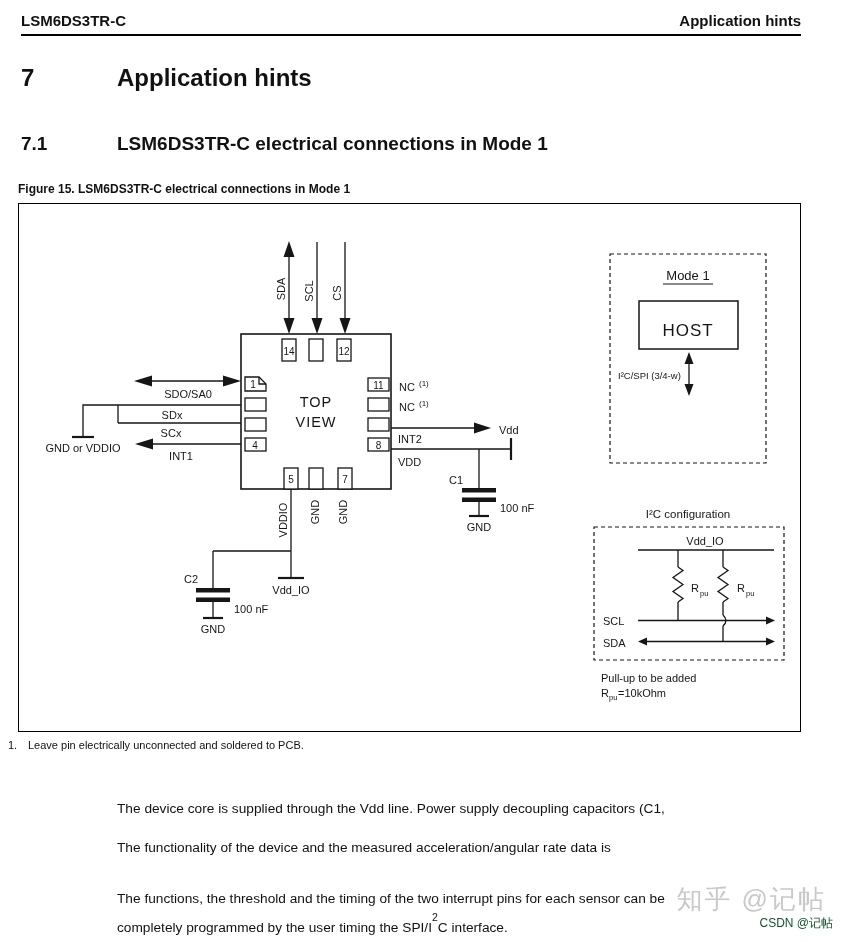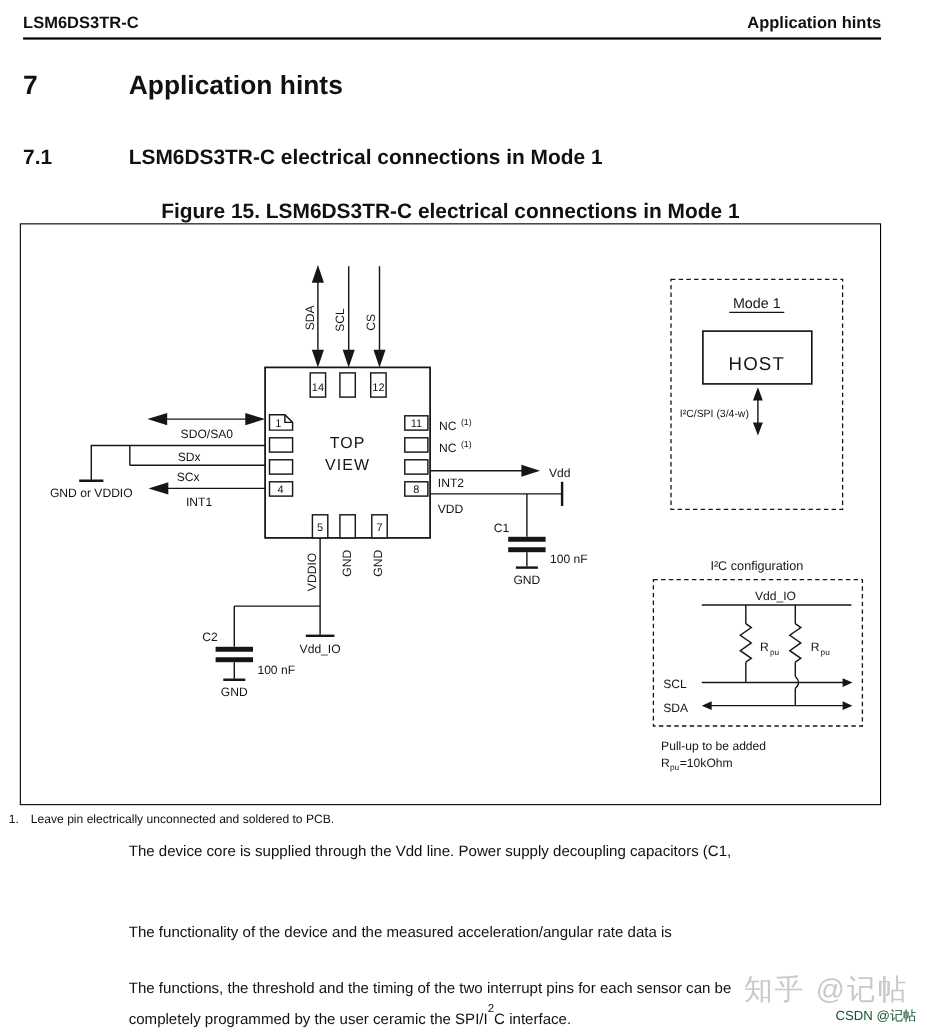--- a/index.html
+++ b/index.html
@@ -2,21 +2,21 @@
 <html><head>
 <meta charset="utf-8">
 <style>
   html,body{margin:0;padding:0;background:#fff;}
   body{width:843px;height:942px;position:relative;font-family:"Liberation Sans",sans-serif;color:#111;overflow:hidden;}
   .abs{position:absolute;}
   .hdr{top:12px;font-size:15px;font-weight:bold;}
   .rule{left:21px;top:34px;width:780px;height:2px;background:#000;}
   .h1{top:64px;font-size:24px;font-weight:bold;}
   .h2{top:133px;font-size:19px;font-weight:bold;}
-  .caption{left:18px;top:182px;width:783px;text-align:center;font-size:19px;font-weight:bold;}
+  .caption{left:18px;top:182px;width:783px;font-size:12px;font-weight:bold;}
   .figure{left:18px;top:203px;width:781px;height:527px;border:1.6px solid #000;background:#fff;}
   .figure svg{display:block;}
   svg text{font-family:"Liberation Sans",sans-serif;fill:#161616;}
   svg .t11{font-size:11px;}
   svg .t10{font-size:10px;}
   svg .t95{font-size:9.5px;}
   svg .t8{font-size:8px;}
   svg .t75{font-size:7.5px;}
   svg .t13{font-size:13px;}
   svg .t145{font-size:14.5px;letter-spacing:1px;}
@@ -28,21 +28,21 @@
   svg rect{stroke:#161616;stroke-width:1.3;fill:#fff;}
   svg polygon{fill:#161616;stroke:none;}
   svg .thick{stroke-width:2.2;}
   svg .plate{fill:#161616;stroke:none;}
   svg .chipbox{stroke-width:1.6;}
   svg .dash{stroke-dasharray:4 3;stroke-width:1.2;fill:none;}
   svg .nofill{fill:none;}
   .fnnum{left:8px;top:739px;font-size:11px;}
   .fntext{left:28px;top:739px;font-size:11px;}
   .para{left:117px;width:690px;font-size:13.7px;line-height:23.5px;}
-  .p1{top:762px;} .p2{top:836px;} .p3{top:887px;}
+  .p1{top:797px;} .p2{top:836px;} .p3{top:887px;}
   .para em{font-style:italic;}
   .para sup{font-size:10.5px;position:relative;top:-5px;}
   .wm-main{top:882px;right:17px;font-size:26px;color:#c9c9c9;letter-spacing:2px;text-align:right;}
   .wm-sub{top:915px;right:10px;font-size:12px;color:#14532d;}
 </style>
 </head>
 <body>
 
 <div class="abs hdr" style="left:21px">LSM6DS3TR-C</div>
 <div class="abs hdr" style="right:42px">Application hints</div>
@@ -249,17 +249,17 @@
 <div class="abs para p1">
   <div class="line"><span>The device core is supplied through the Vdd line. Power supply decoupling capacitors (C1,</span></div>
 </div>
 
 <div class="abs para p2">
   <div class="line"><span>The functionality of the device and the measured acceleration/angular rate data is</span></div>
 </div>
 
 <div class="abs para p3">
   <div class="line"><span>The functions, the threshold and the timing of the two interrupt pins for each sensor can be</span></div>
-  <div class="line"><span>completely programmed by the user ceramic the SPI/I</span><sup>2</sup><span>C interface.</span></div>
+  <div class="line"><span>completely programmed by the user timing the SPI/I</span><sup>2</sup><span>C interface.</span></div>
 </div>
 
 <div class="abs wm-main">知乎 @记帖</div>
 <div class="abs wm-sub">CSDN @记帖</div>
 
 </body></html>

